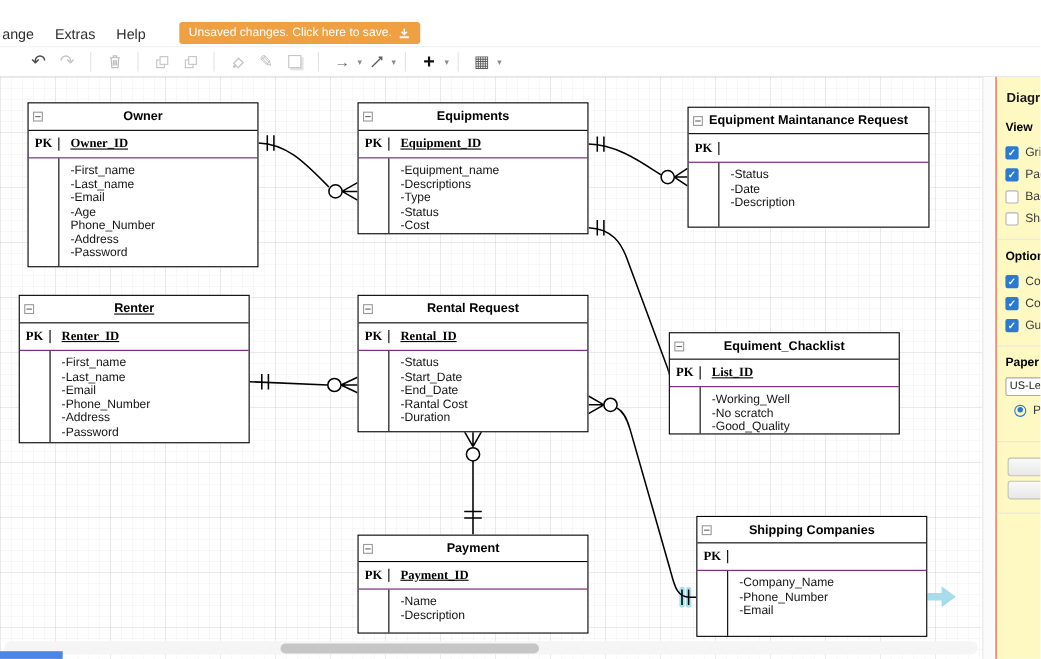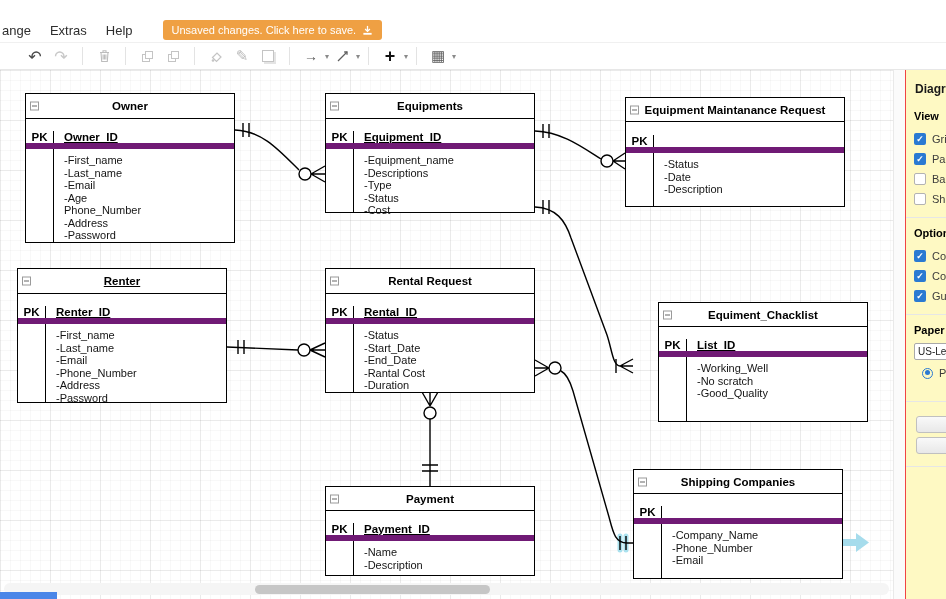--- a/index.html
+++ b/index.html
@@ -36,21 +36,21 @@
       linear-gradient(90deg, rgba(0,0,0,0.028) 1px, transparent 1px);
     background-size:50px 50px,50px 50px,10px 10px,10px 10px;padding-left:13px;}
   #conn-svg{position:absolute;left:0;top:0;width:893px;height:529px;pointer-events:none;}
   .entity{position:absolute;background:#fff;border:1px solid #000;box-sizing:border-box;
           display:flex;flex-direction:column;}
   .ent-header{position:relative;border-bottom:1px solid #000;display:flex;align-items:center;
               justify-content:center;font-weight:bold;font-size:11.5px;color:#000;}
   .collapse{position:absolute;left:4px;top:50%;transform:translateY(-50%);width:9px;height:9px;
             border:1px solid #9a9a9a;background:#fff;box-sizing:border-box;}
   .collapse::after{content:"";position:absolute;left:1px;right:1px;top:3px;border-top:1px solid #666;}
-  .ent-pkrow{display:flex;border-bottom:6px solid #701a75;align-items:flex-end;}
+  .ent-pkrow{display:flex;border-bottom:1px solid #701a75;align-items:center;font-family:Liberation Serif, serif;}
   .pk-cell{flex:0 0 28px;width:28px;border-right:1px solid #000;display:flex;align-items:center;
            justify-content:center;font-weight:bold;font-size:11.5px;box-sizing:border-box;}
   .pk-field{display:flex;align-items:center;padding-left:10px;font-weight:bold;font-size:11.5px;
             text-decoration:underline;}
   .ent-body{display:flex;flex:1;min-height:0;}
   .body-spacer{flex:0 0 28px;width:28px;border-right:1px solid #000;box-sizing:border-box;}
   .attrs{padding:5px 4px 0 10px;font-size:11px;line-height:12.5px;color:#141414;}
   
   #vscroll{position:absolute;left:893px;top:70px;width:12px;height:529px;background:#fbfbfb;
            border-left:1px solid #e9e9e9;box-sizing:border-box;}
@@ -274,21 +274,21 @@
           <span class="body-spacer"></span>
           <div class="attrs">
             <div class="attr">-Status</div>
             <div class="attr">-Start_Date</div>
             <div class="attr">-End_Date</div>
             <div class="attr">-Rantal Cost</div>
             <div class="attr">-Duration</div>
           </div>
         </div>
       </div>
-      <div class="entity" style="left: 658px; top: 232px; width: 210px; height: 120px;">
+      <div class="entity" style="left: 608px; top: 232px; width: 210px; height: 93px;">
         <div class="ent-header" style="height: 23px;">
           <span class="collapse"></span>
           <span class="ent-title">Equiment_Chacklist</span>
         </div>
         <div class="ent-pkrow" style="height: 24px;">
           <span class="pk-cell">PK</span>
           <span class="pk-field">List_ID</span>
         </div>
         <div class="ent-body">
           <span class="body-spacer"></span>

